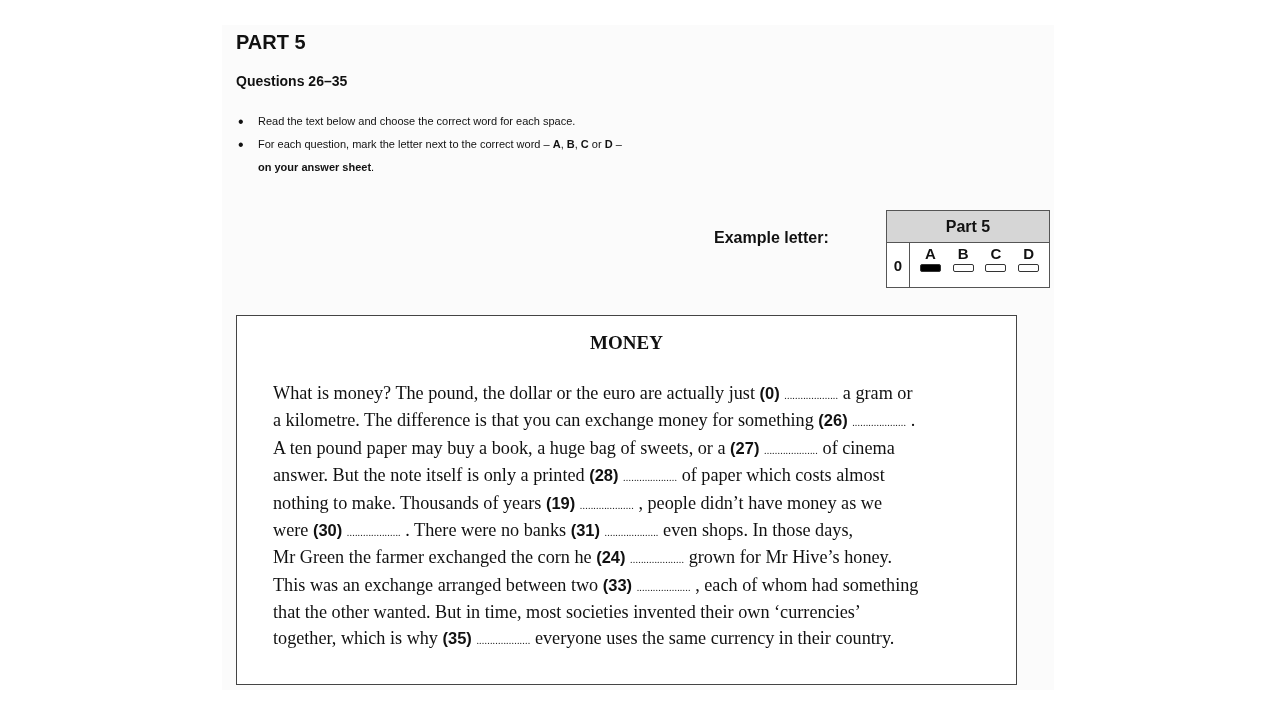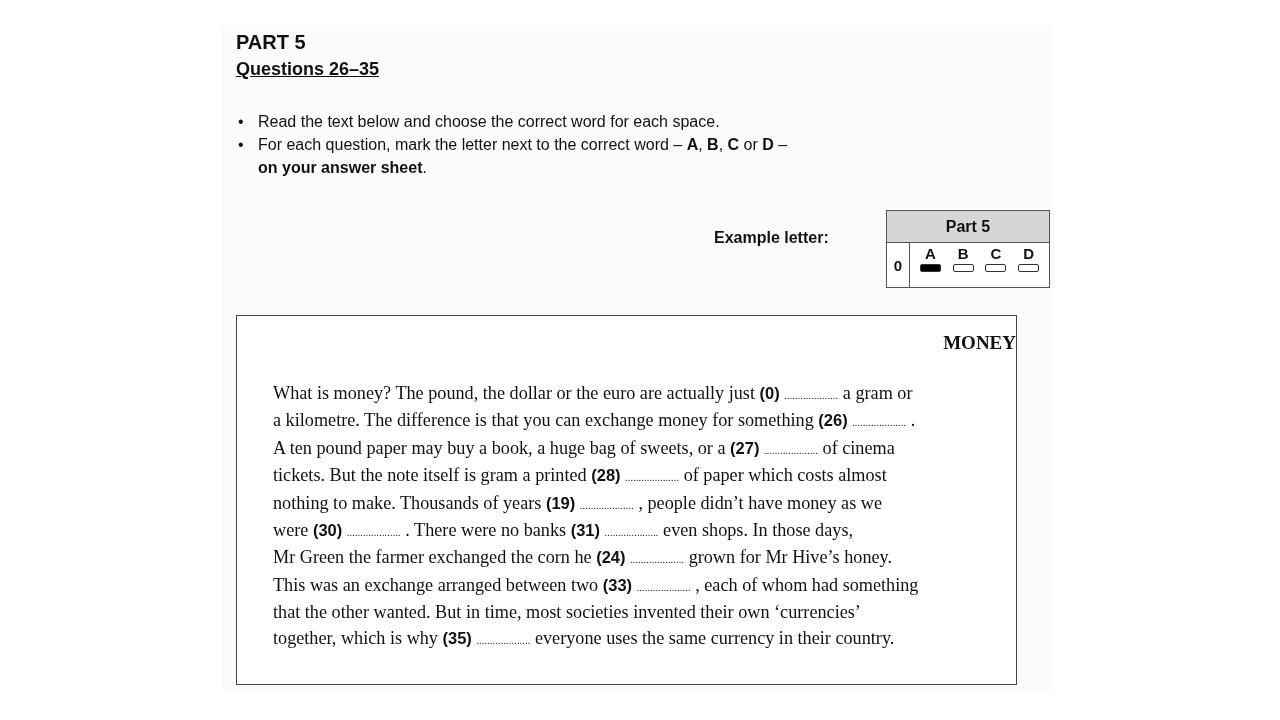--- a/index.html
+++ b/index.html
@@ -5,37 +5,37 @@
     html, body { margin: 0; padding: 0; }
     body {
       width: 1280px; height: 720px; background: #ffffff; position: relative; overflow: hidden;
       font-family: "Liberation Sans", sans-serif; color: #111;
     }
     .page {
       position: absolute; left: 222px; top: 25px; width: 832px; height: 665px;
       background: #fbfbfb;
     }
     .part-title { position: absolute; left: 236px; top: 31px; font-weight: bold; font-size: 20px; }
-    .q-title { position: absolute; left: 236px; top: 59px; font-weight: bold; font-size: 18px; text-decoration: underline; }
-    .instructions { position: absolute; left: 236px; top: 110px; font-size: 16px; line-height: 23px; margin: 0; padding: 0; list-style: none; width: 660px; }
+    .q-title { position: absolute; left: 236px; top: 73px; font-weight: bold; font-size: 14px; }
+    .instructions { position: absolute; left: 236px; top: 110px; font-size: 11px; line-height: 23px; margin: 0; padding: 0; list-style: none; width: 660px; }
     .instructions li { position: relative; padding-left: 22px; }
     .instructions li::before { content: "\2022"; position: absolute; left: 2px; top: 0; font-size: 16px; }
     .instructions b { font-weight: bold; }
     .example-label { position: absolute; left: 714px; top: 229px; font-weight: bold; font-size: 16px; }
     .ex-box { position: absolute; left: 886px; top: 210px; width: 162px; height: 76px; border: 1.5px solid #555; background: #fff; }
     .ex-head { height: 31px; background: #d6d6d6; border-bottom: 1.5px solid #555; text-align: center; font-weight: bold; font-size: 16px; line-height: 31px; }
     .ex-row { display: flex; height: 44px; }
     .ex-num { width: 22px; border-right: 1.5px solid #555; font-weight: bold; font-size: 15px; display: flex; align-items: center; justify-content: center; }
     .ex-opts { flex: 1; display: flex; justify-content: space-around; padding: 0 4px; }
     .ex-opt { display: flex; flex-direction: column; align-items: center; padding-top: 3px; }
     .ex-opt-letter { font-weight: bold; font-size: 15px; line-height: 16px; }
     .ex-bubble { width: 19px; height: 6px; border: 1px solid #333; border-radius: 2px; margin-top: 2px; background: #fff; }
     .ex-bubble.filled { background: #000; }
     .text-box { position: absolute; left: 236px; top: 315px; width: 779px; height: 368px; border: 1.5px solid #444; background: #fff; }
-    .text-title { position: absolute; left: 0; right: 0; top: 16px; text-align: right; font-family: "Liberation Serif", serif; font-weight: bold; font-size: 19px; }
+    .text-title { position: absolute; left: 0; right: 0; top: 16px; text-align: center; font-family: "Liberation Serif", serif; font-weight: bold; font-size: 19px; }
     .passage { position: absolute; left: 36px; top: 65px; width: 750px; font-family: "Liberation Serif", serif; font-size: 18.2px; line-height: 25.4px; }
     .passage .line { white-space: nowrap; }
     .gap-num { font-family: "Liberation Sans", sans-serif; font-weight: bold; font-size: 16.5px; }
     .dots { font-size: 10px; letter-spacing: 0.2px; vertical-align: baseline; }
   </style>
 </head>
 <body>
 
 <div class="page"></div>
 
@@ -72,21 +72,21 @@
     </div>
   </div>
 </div>
 
 <div class="text-box">
   <div class="text-title">MONEY</div>
   <div class="passage">
     <div class="line"><span>What is money? The pound, the dollar or the euro are actually just </span><span class="gap-num">(0)</span> <span class="dots">....................</span><span> a gram or</span></div>
     <div class="line"><span>a kilometre. The difference is that you can exchange money for something </span><span class="gap-num">(26)</span> <span class="dots">....................</span><span> .</span></div>
     <div class="line"><span>A ten pound paper may buy a book, a huge bag of sweets, or a </span><span class="gap-num">(27)</span> <span class="dots">....................</span><span> of cinema</span></div>
-    <div class="line"><span>tickets. But the note itself is gram a printed </span><span class="gap-num">(28)</span> <span class="dots">....................</span><span> of paper which costs almost</span></div>
+    <div class="line"><span>answer. But the note itself is only a printed </span><span class="gap-num">(28)</span> <span class="dots">....................</span><span> of paper which costs almost</span></div>
     <div class="line"><span>nothing to make. Thousands of years </span><span class="gap-num">(19)</span> <span class="dots">....................</span><span> , people didn’t have money as we</span></div>
     <div class="line"><span>were </span><span class="gap-num">(30)</span> <span class="dots">....................</span><span> . There were no banks </span><span class="gap-num">(31)</span> <span class="dots">....................</span><span> even shops. In those days,</span></div>
     <div class="line"><span>Mr Green the farmer exchanged the corn he </span><span class="gap-num">(24)</span> <span class="dots">....................</span><span> grown for Mr Hive’s honey.</span></div>
     <div class="line"><span>This was an exchange arranged between two </span><span class="gap-num">(33)</span> <span class="dots">....................</span><span> , each of whom had something</span></div>
     <div class="line"><span>that the other wanted. But in time, most societies invented their own ‘currencies’</span></div>
     <div class="line"><span>together, which is why </span><span class="gap-num">(35)</span> <span class="dots">....................</span><span> everyone uses the same currency in their country.</span></div>
   </div>
 </div>
 
 </body></html>

